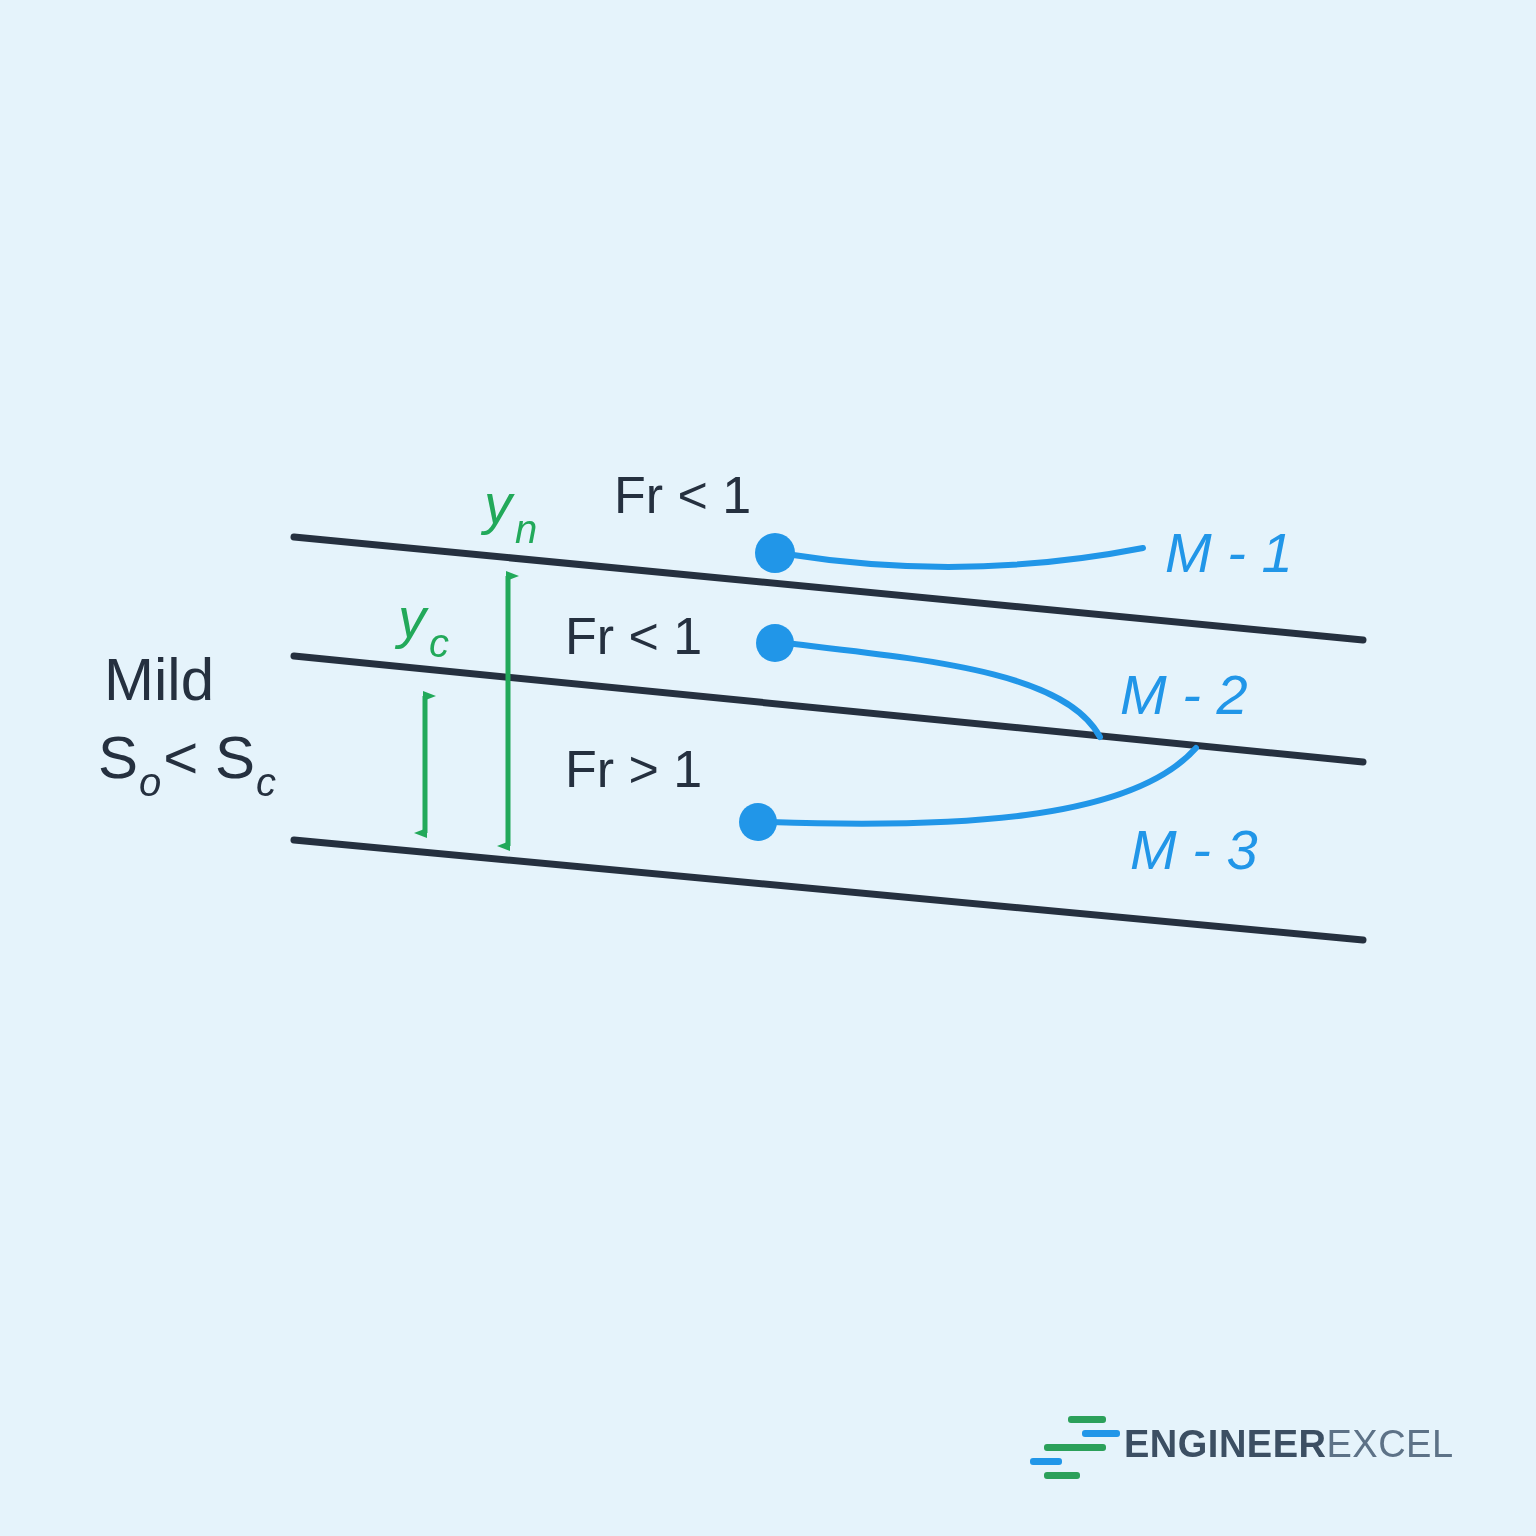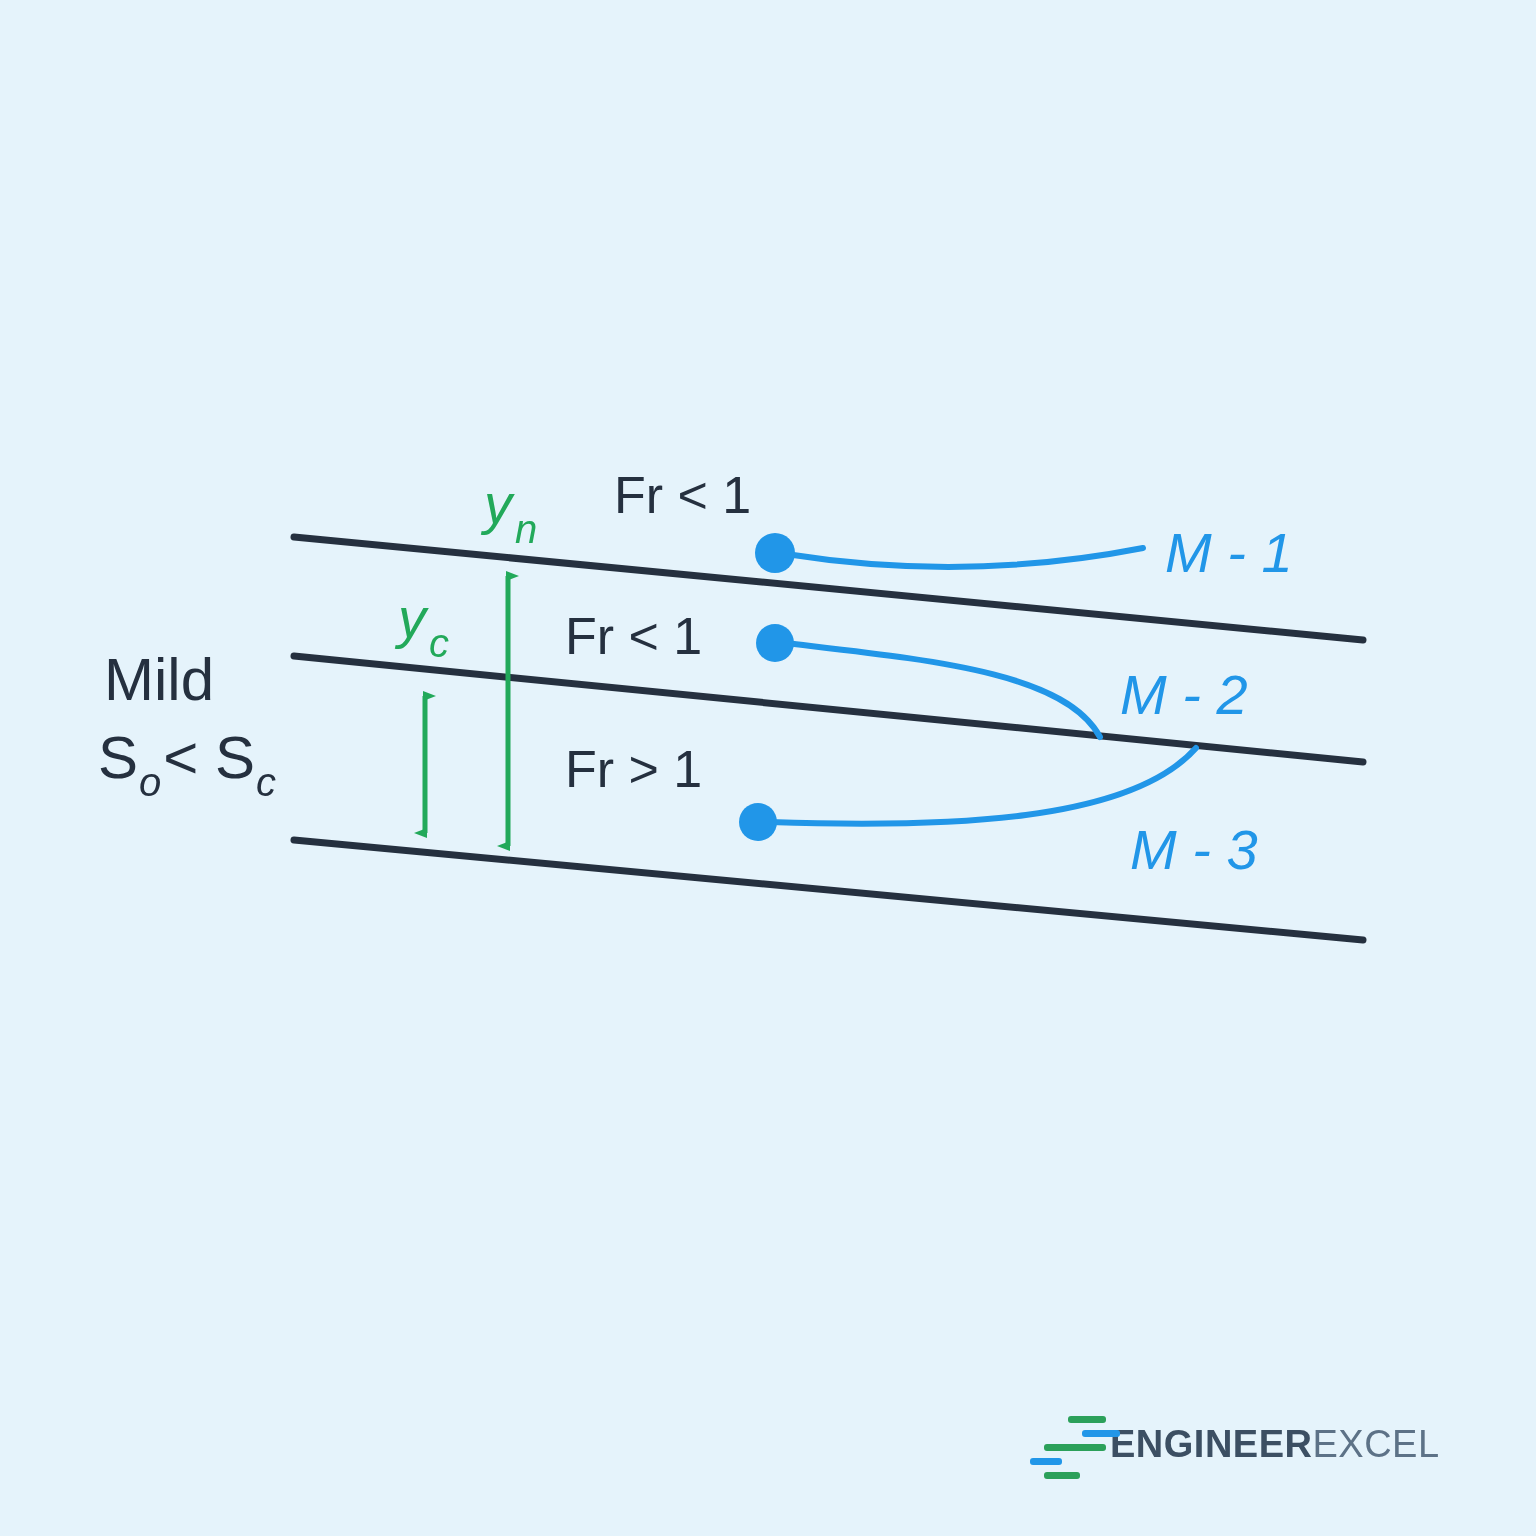--- a/index.html
+++ b/index.html
@@ -29,21 +29,21 @@
   .svg-text {
     font-family: "Liberation Sans", sans-serif;
   }
   
   #brand-logo {
     position: absolute;
     left: 1030px;
     top: 1406px;
     display: flex;
     align-items: center;
-    gap: 4px;
+    gap: 18px;
   }
   #logo-mark {
     position: relative;
     width: 76px;
     height: 76px;
     flex: 0 0 auto;
   }
   #logo-mark i {
     position: absolute;
     display: block;

